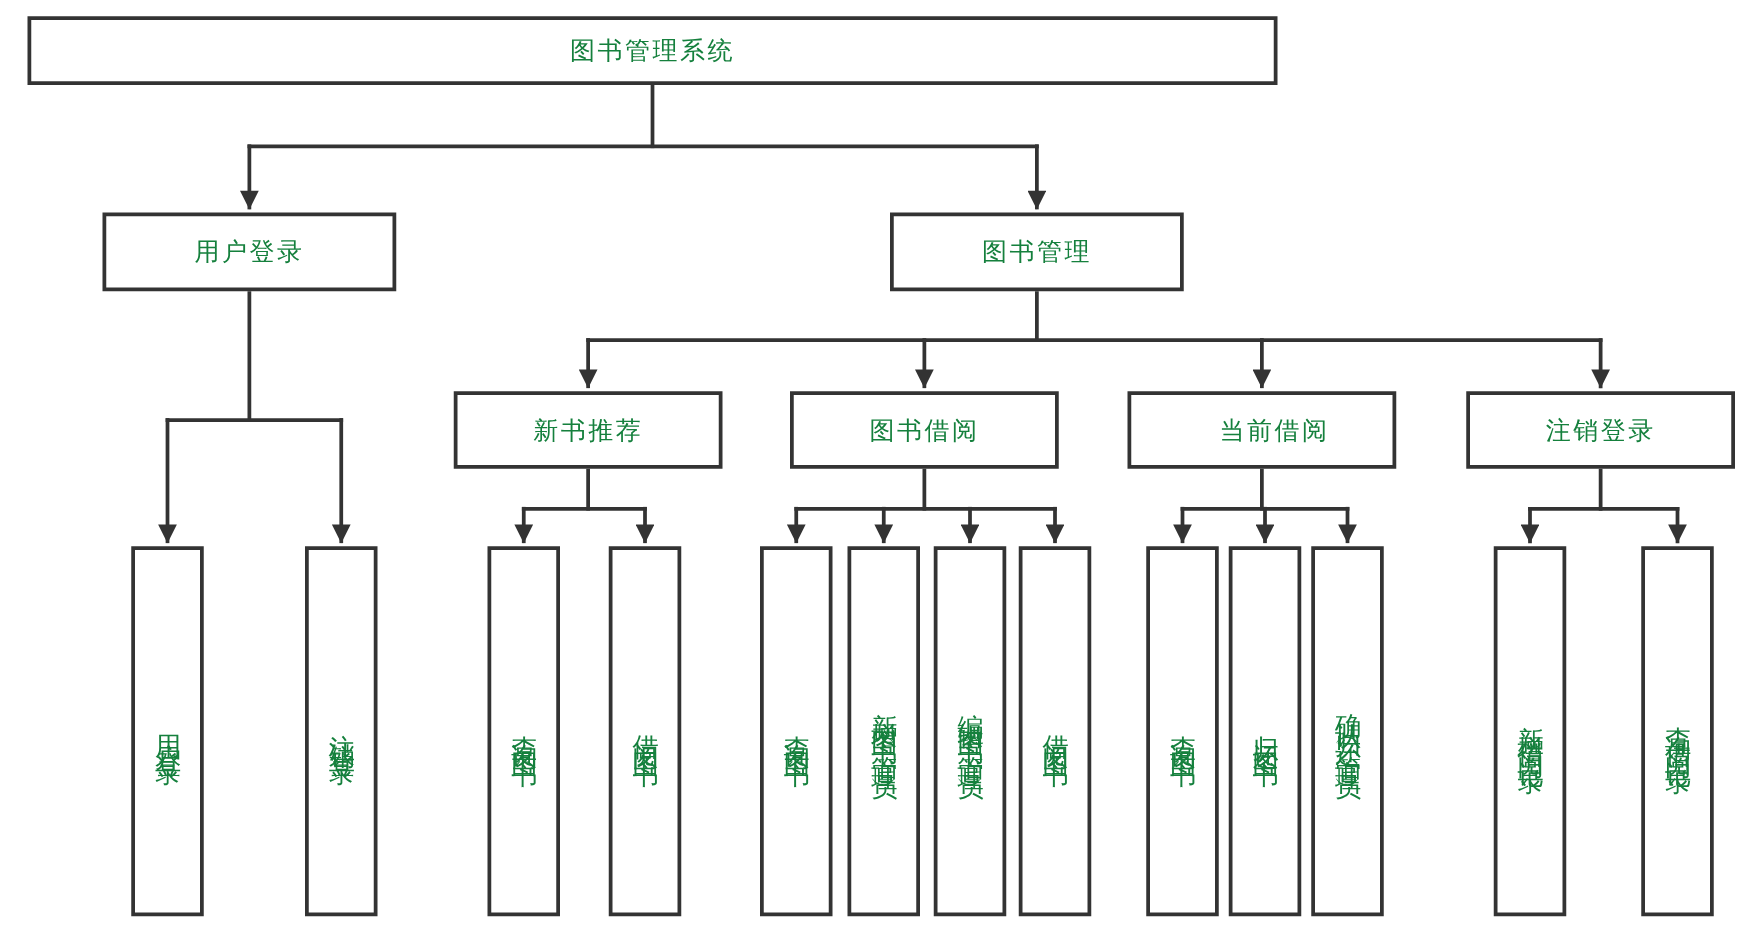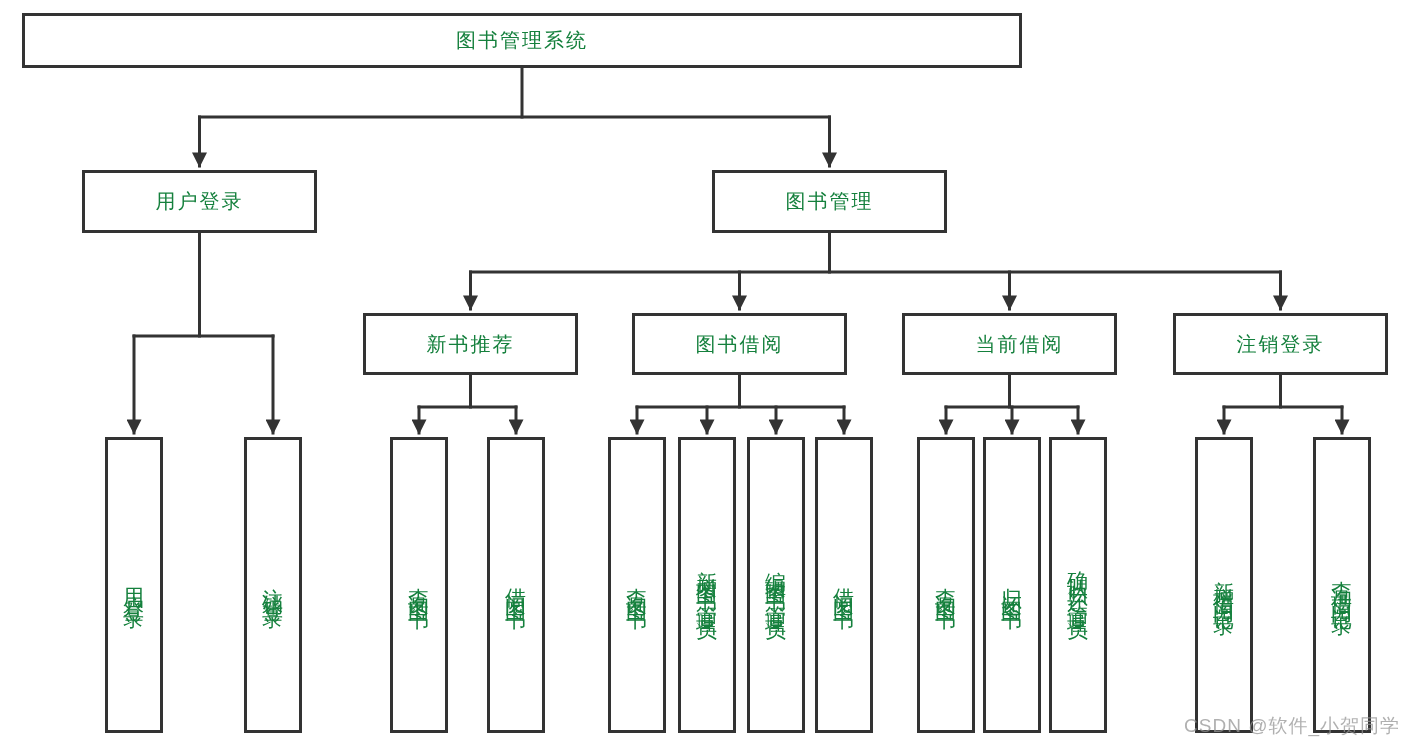--- a/index.html
+++ b/index.html
@@ -194,15 +194,14 @@
     <span class="vtext">确认归还（管理员）</span>
   </div>
 
   <div class="node leaf l-12">
     <span class="vtext">新增借阅记录</span>
   </div>
   <div class="node leaf l-13">
     <span class="vtext">查询借阅记录</span>
   </div>
 
-  <div class="watermark">CSDN @软件_小贺同学</div>
 
 </div>
 
 </body></html>

